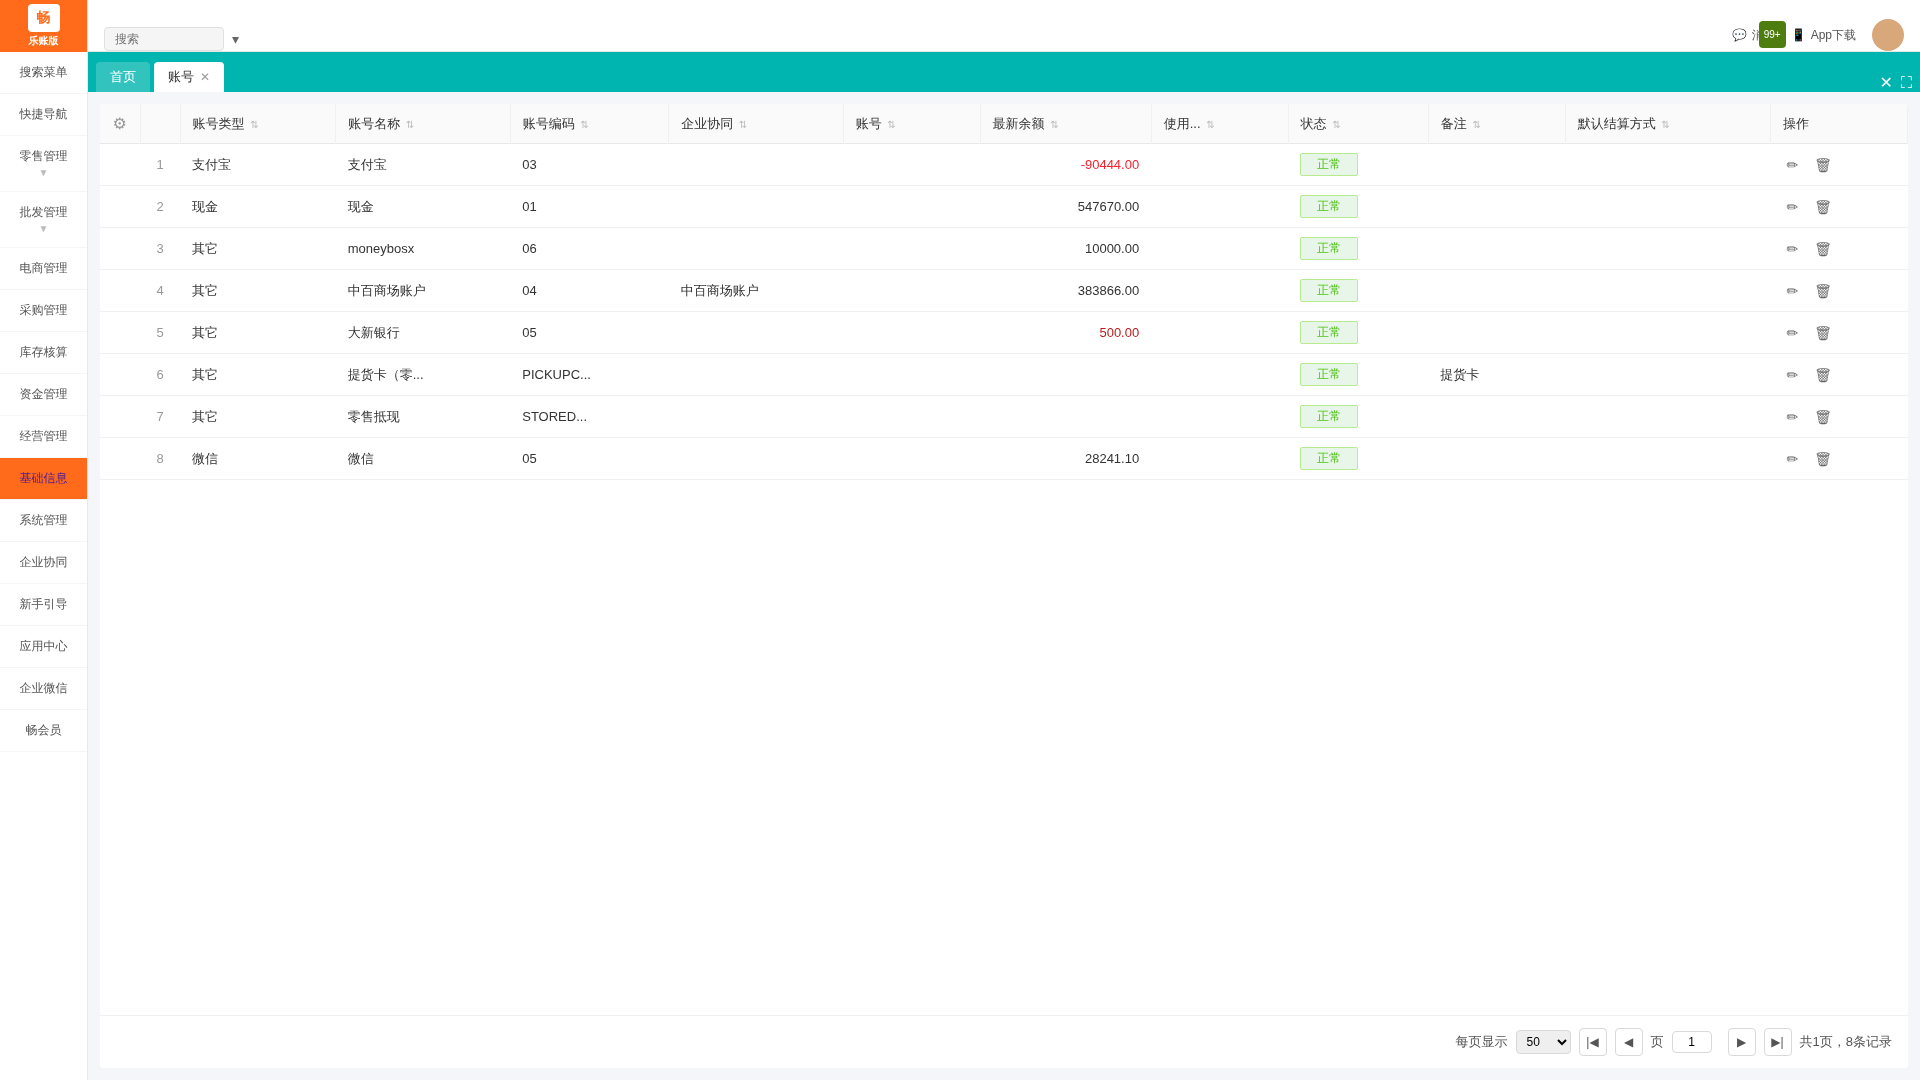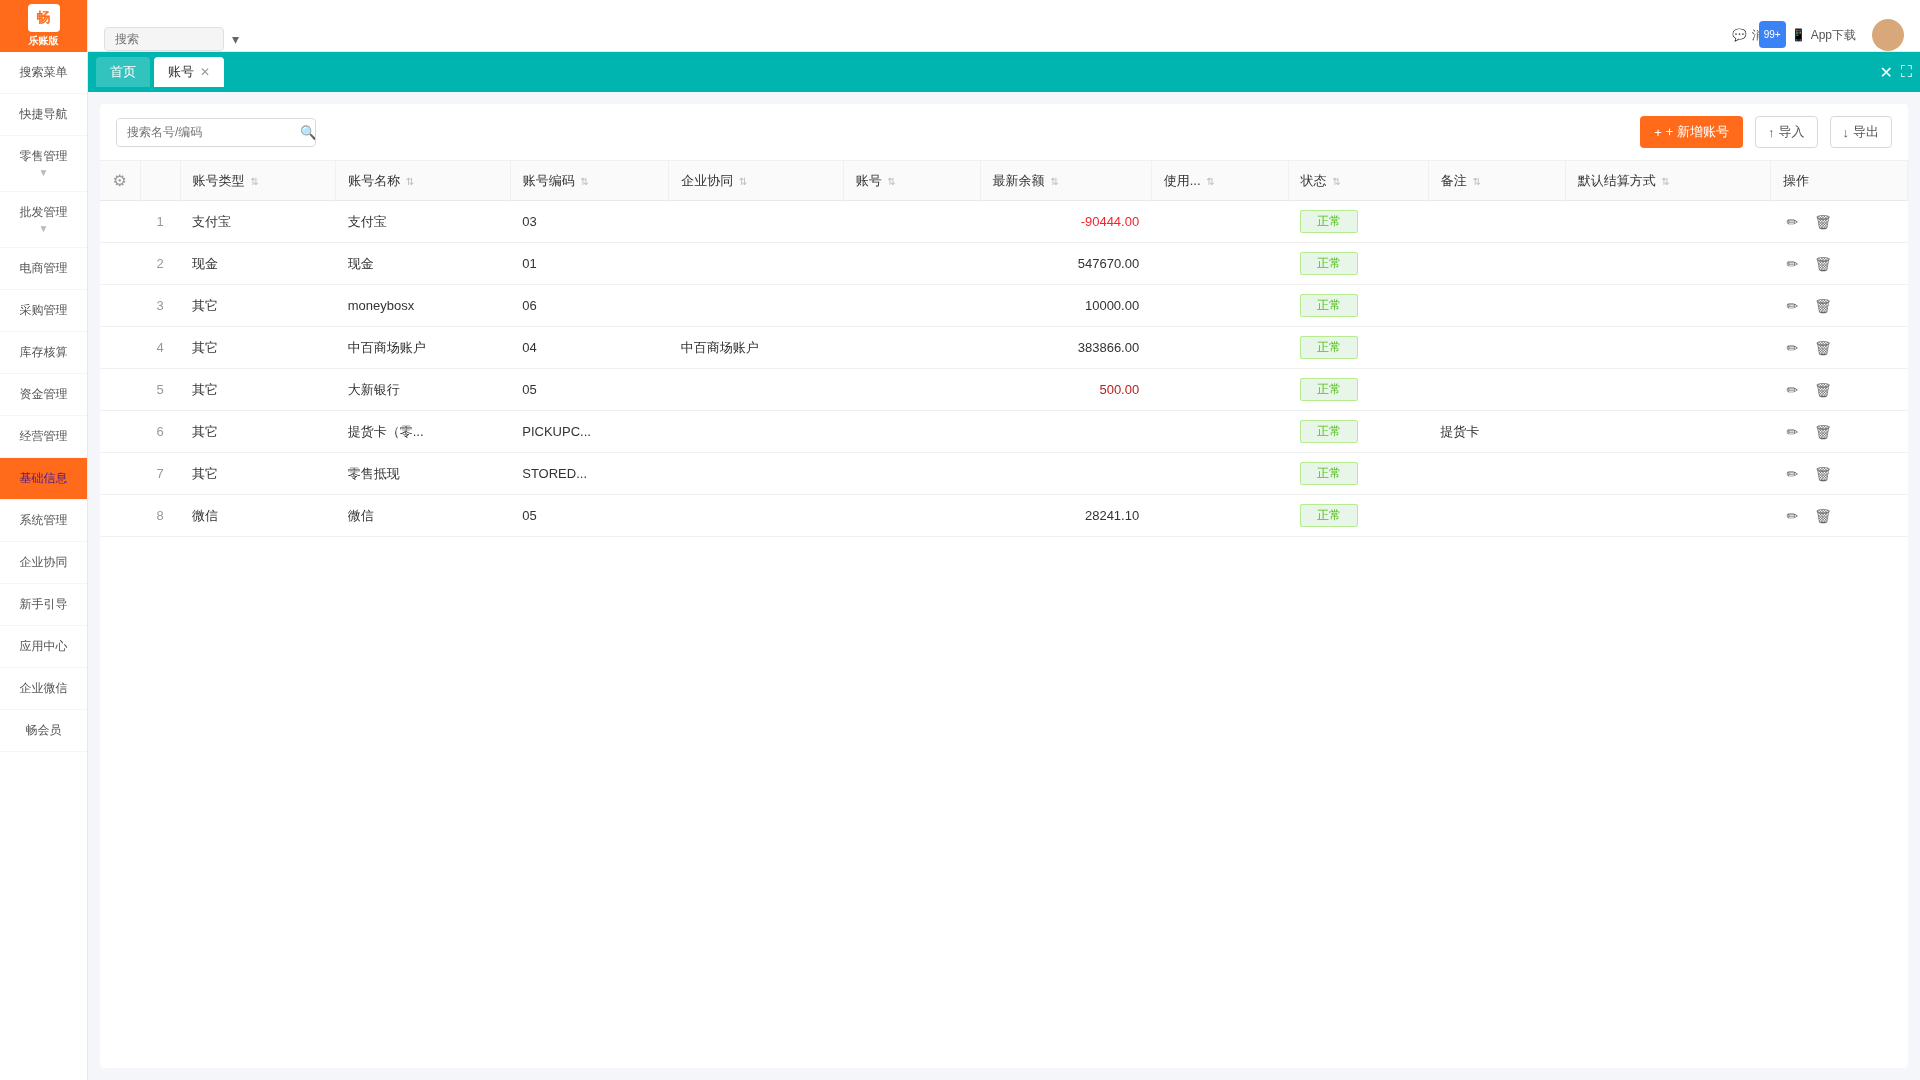--- a/index.html
+++ b/index.html
@@ -77,38 +77,38 @@
     .dropdown-btn {
       background: none;
       border: none;
       cursor: pointer;
       color: #666;
       font-size: 14px;
     }
     .topbar-right { display: flex; align-items: center; gap: 16px; }
     .topbar-msg { display: flex; align-items: center; gap: 4px; font-size: 12px; color: #555; position: relative; }
     .badge {
-      background: #3b82f6;
+      background: #4d7c0f;
       color: #fff;
       border-radius: 4px;
       font-size: 10px;
       padding: 8px 5px;
       position: absolute;
       top: -6px; right: -10px;
     }
     .topbar-app { display: flex; align-items: center; gap: 4px; font-size: 12px; color: #555; }
     .avatar { width: 32px; height: 32px; border-radius: 50%; background: #d9a87a; }
 
     
     .tabbar {
       height: 40px;
       background: #00b4b0;
       display: flex;
-      align-items: center;
-      padding: 16px 8px;
+      align-items: flex-end;
+      padding: 0 8px;
       gap: 4px;
     }
     .tab {
       height: 30px;
       padding: 0 14px;
       border-radius: 4px 4px 0 0;
       display: flex;
       align-items: center;
       gap: 6px;
       font-size: 13px;
@@ -398,40 +398,20 @@
     </div>
     <div class="tabbar-right">
       <button class="tabbar-icon-btn">✕</button>
       <button class="tabbar-icon-btn">⛶</button>
     </div>
   </div>
 
   <div class="content">
     <div class="content-inner">
 
-      <div class="toolbar">
-        <div class="search-input-wrap">
-          <input class="search-input" type="text" placeholder="搜索名号/编码" style="">
-          <button class="search-btn">🔍</button>
-        </div>
-        <div class="toolbar-actions">
-          <button class="btn-primary">
-            <span>+</span>
-            <span>+ 新增账号</span>
-          </button>
-          <button class="btn-outline">
-            <span>↑</span>
-            <span>导入</span>
-          </button>
-          <button class="btn-outline">
-            <span>↓</span>
-            <span>导出</span>
-          </button>
-        </div>
-      </div>
 
       <div class="table-wrap">
         <table>
           <thead>
             <tr>
               <th class="col-settings">
                 <span class="settings-icon">⚙</span>
               </th>
               <th style="width:40px;text-align:center;"></th>
               <th class="col-type">
@@ -637,15 +617,31 @@
       <div class="action-btns">
         <button class="action-btn" title="编辑">✏</button>
         <button class="action-btn" title="删除">🗑</button>
       </div>
     </td>
   </tr>
             </tbody>
         </table>
       </div>
 
+      <div class="pagination">
+        <span>每页显示</span>
+        <select class="page-size-select">
+          <option>50</option>
+          <option>20</option>
+          <option>100</option>
+        </select>
+        <button class="page-btn">|◀</button>
+        <button class="page-btn">◀</button>
+        <span>页</span>
+        <input class="page-input" type="text" value="1" style="">
+        <span></span>
+        <button class="page-btn">▶</button>
+        <button class="page-btn">▶|</button>
+        <span>共1页，8条记录</span>
+      </div>
     </div>
   </div>
 </div>
 
 </body></html>

